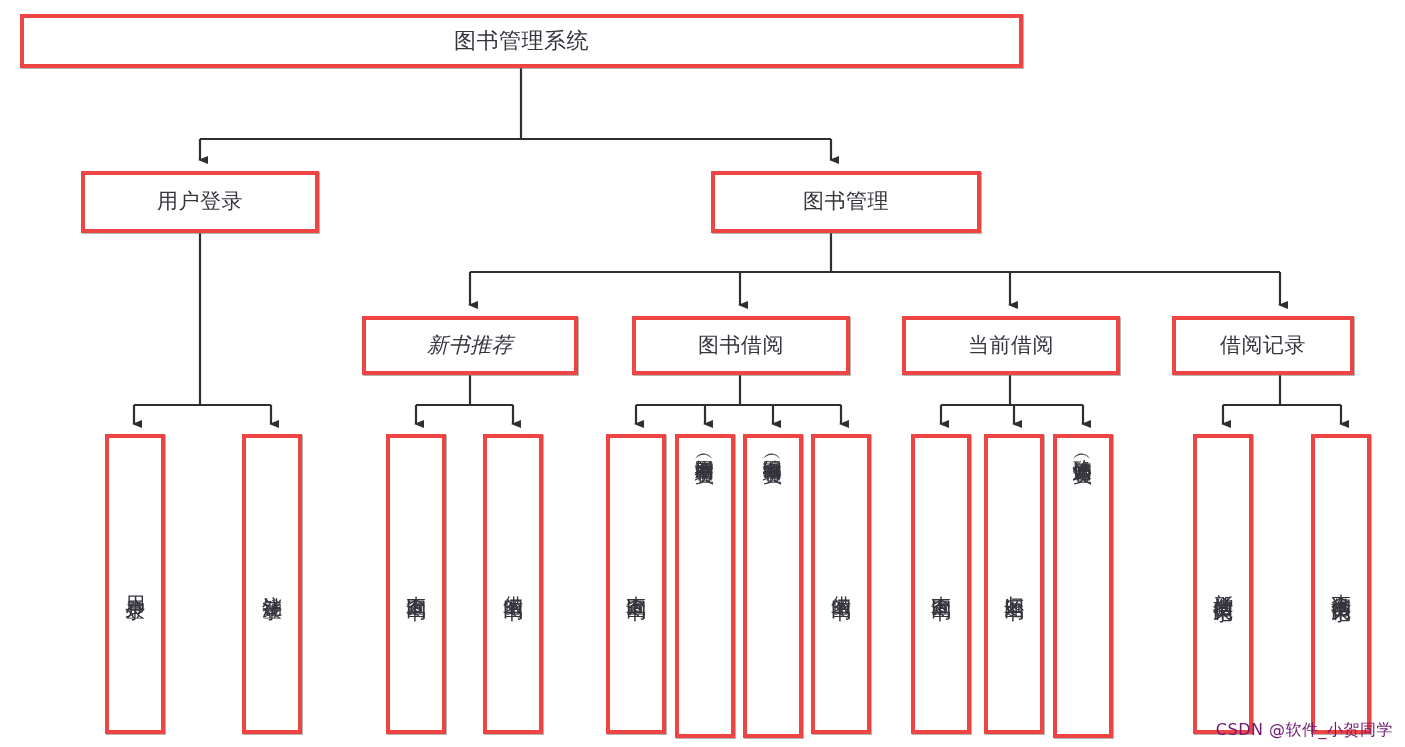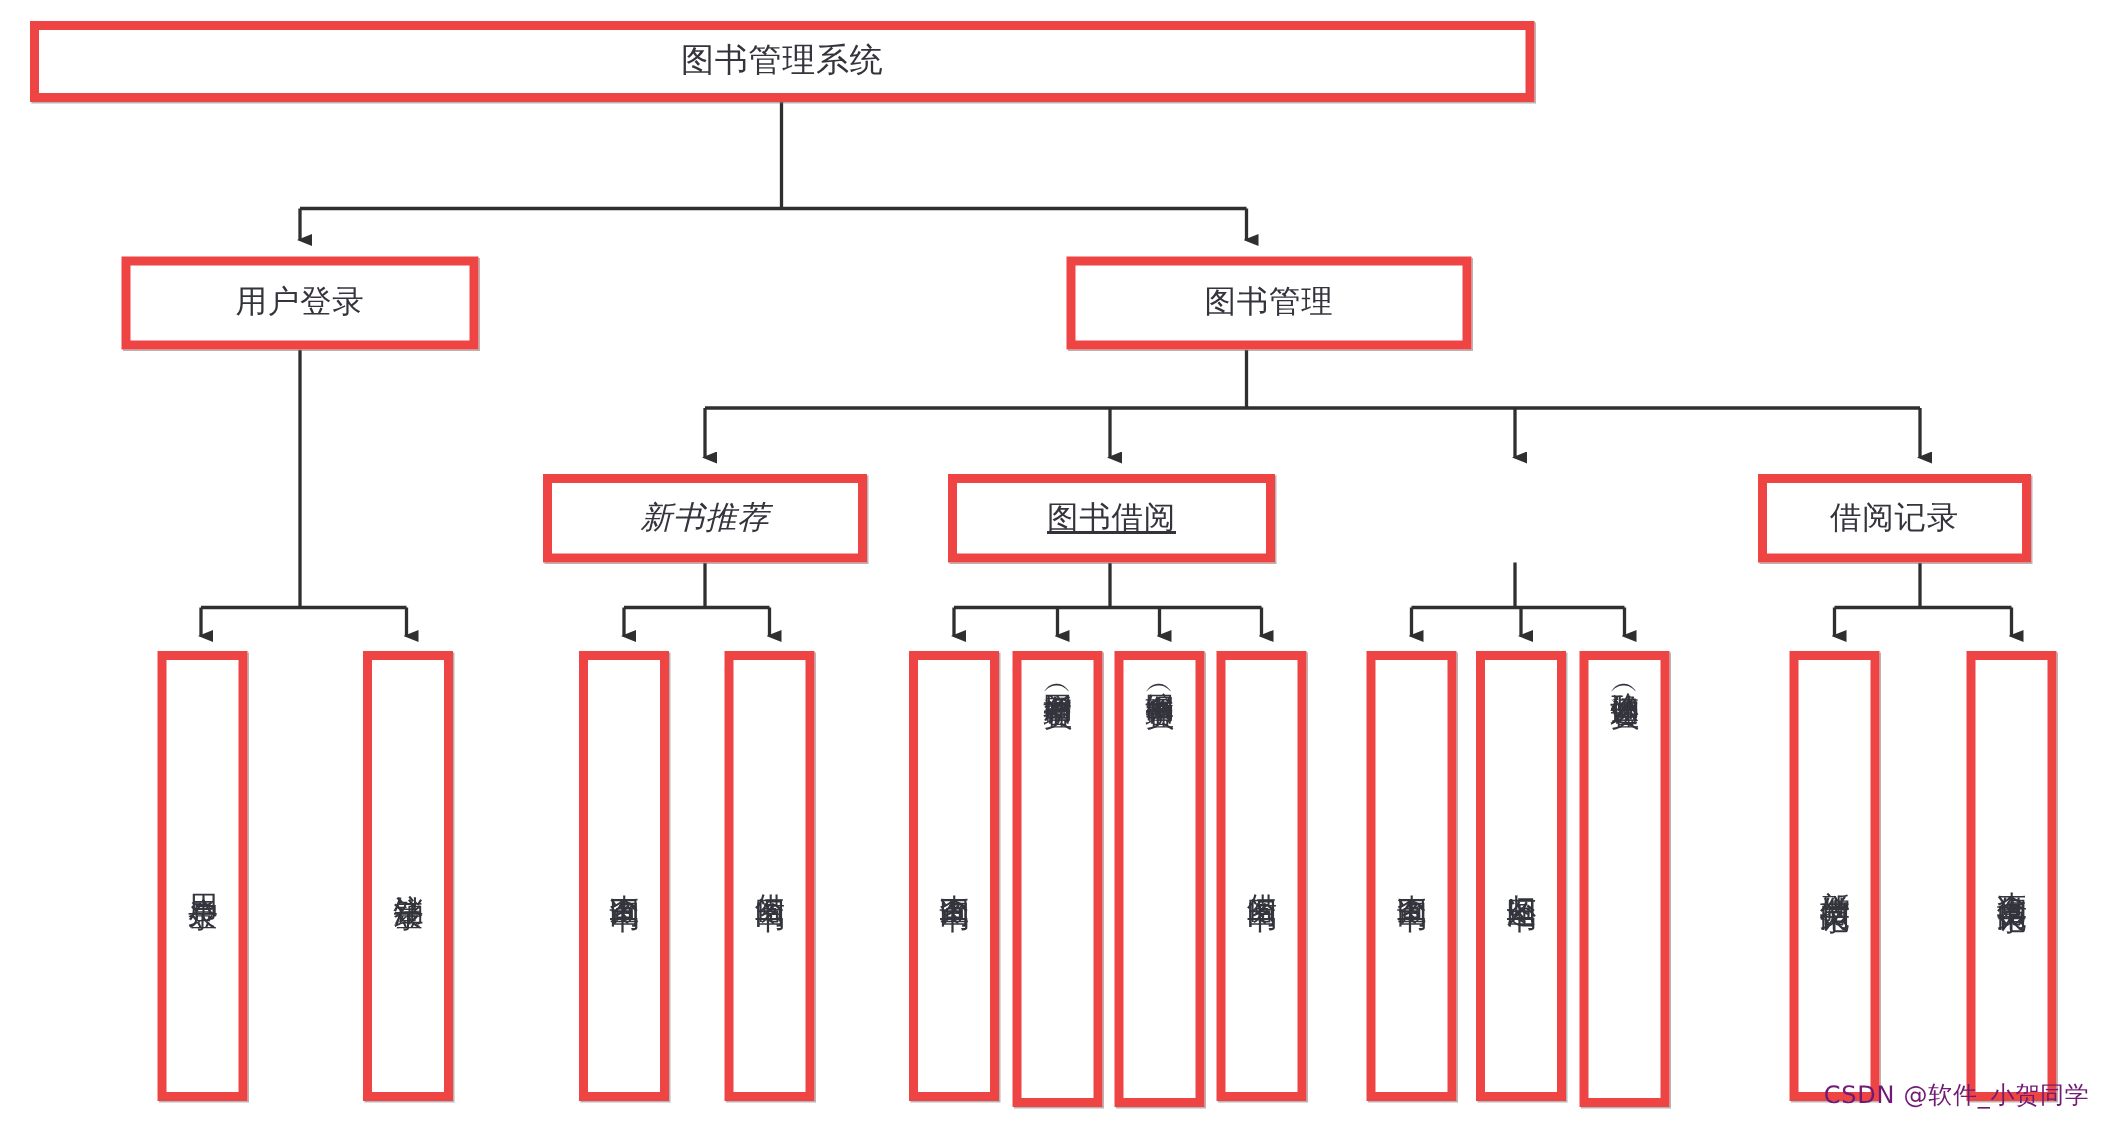--- a/index.html
+++ b/index.html
@@ -22,21 +22,21 @@
     left: 0;
     top: 0;
     width: 1405px;
     height: 747px;
     pointer-events: none;
   }
   .node {
     position: absolute;
     box-sizing: border-box;
     background: #ffffff;
-    border: 6px solid #ef4444;
+    border: 4px solid #ef4444;
     box-shadow: 1px 1px 0 0 rgba(120,120,120,0.55);
     display: flex;
     align-items: center;
     justify-content: center;
     color: #33333a;
     overflow: hidden;
   }
   .node .label {
     color: #34343c;
     letter-spacing: 0.5px;
@@ -145,22 +145,25 @@
   <div class="node horiz" style="left:81px; top:171px; width:238px; height:62px;">
     <span class="label">用户登录</span>
   </div>
   <div class="node horiz" style="left:711px; top:171px; width:270px; height:62px;">
     <span class="label">图书管理</span>
   </div>
 
   <div class="node horiz" style="left:362px; top:316px; width:216px; height:59px;font-style:italic;">
     <span class="label">新书推荐</span>
   </div>
-  <div class="node horiz" style="left:632px; top:316px; width:218px; height:59px;text-decoration:underline;">
+  <div class="node horiz" style="left:632px; top:316px; width:218px; height:59px;">
     <span class="label">图书借阅</span>
+  </div>
+  <div class="node horiz" style="left:902px; top:316px; width:218px; height:59px;">
+    <span class="label">当前借阅</span>
   </div>
   <div class="node horiz" style="left:1172px; top:316px; width:182px; height:59px;">
     <span class="label">借阅记录</span>
   </div>
 
   <div class="node vert center" style="left:105px; top:434px; width:60px; height:300px;">
     <span class="label">用户登录</span>
   </div>
   <div class="node vert center" style="left:242px; top:434px; width:60px; height:300px;">
     <span class="label">注销登录</span>

